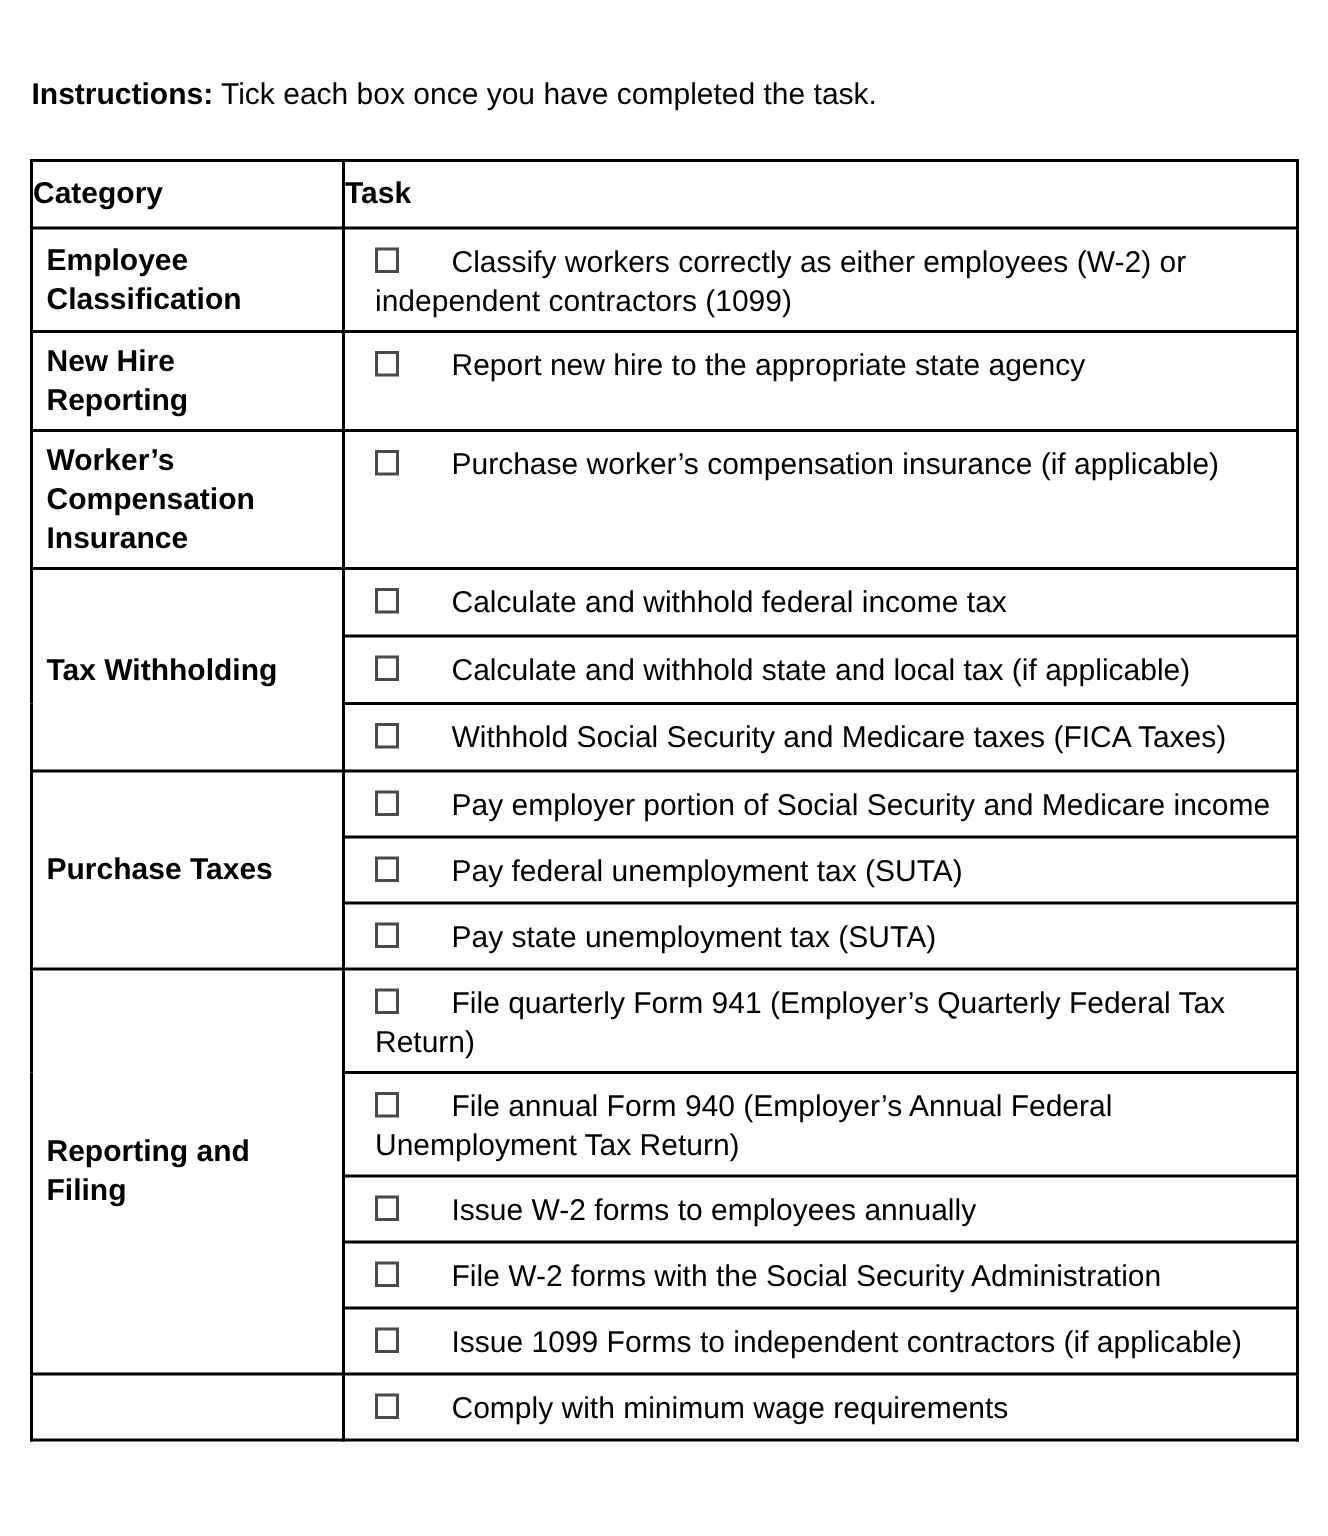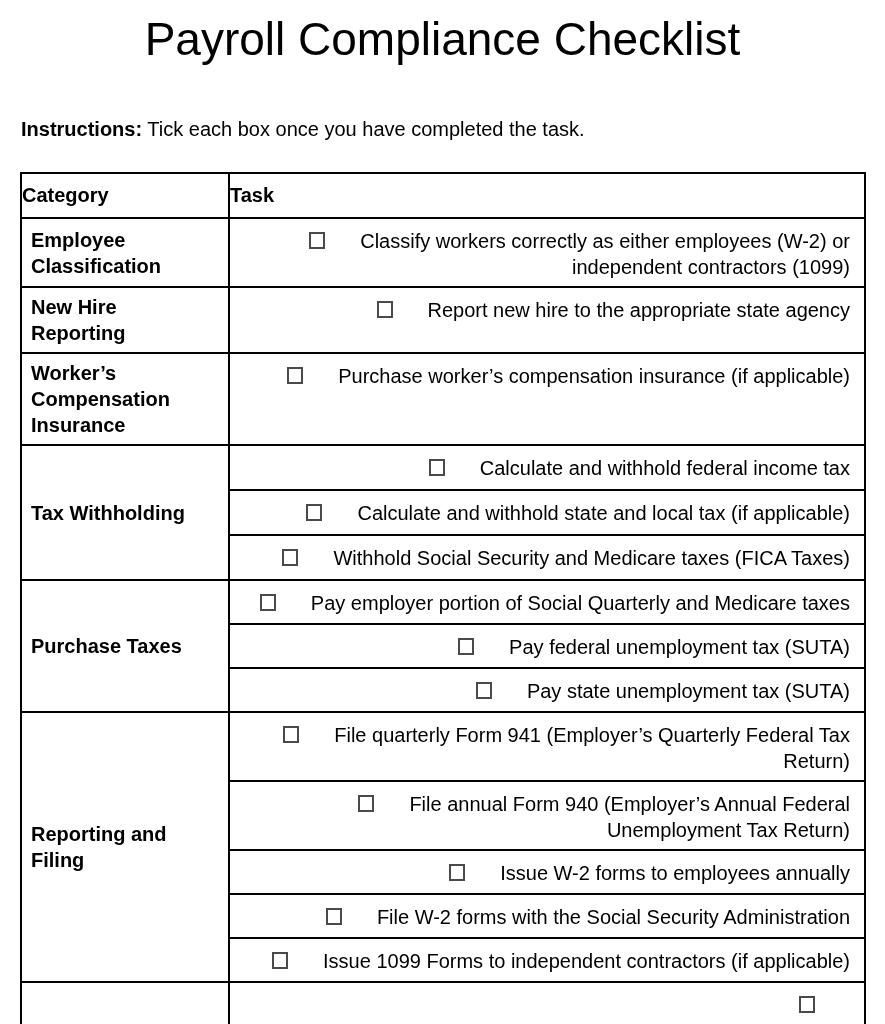--- a/index.html
+++ b/index.html
@@ -61,39 +61,37 @@
     vertical-align: middle;
     padding: 6px 27px 6px 9px;
   }
 
   td.task {
     font-size: 20px;
     font-weight: 400;
     line-height: 26px;
     vertical-align: top;
     padding: 9px 14px 6px 20px;
-    text-align: right;
   }
 
   .checkbox {
     display: inline-block;
     width: 12px;
     height: 13px;
     border: 2px solid #4a4a4a;
     background: #ffffff;
     margin-right: 35px;
     vertical-align: -1px;
   }
 </style>
 </head>
 <body>
 
 <div class="page">
 
-  <h1 class="doc-title">Payroll Compliance Checklist</h1>
 
   <p class="instructions"><b>Instructions:</b><span> Tick each box once you have completed the task.</span></p>
 
   <table class="checklist">
     <colgroup>
         <col class="c1">
         <col class="c2">
       </colgroup>
     <thead>
       <tr>
@@ -119,21 +117,21 @@
           <td class="task"><span class="checkbox" role="checkbox" aria-checked="false"></span><span>Calculate and withhold federal income tax</span></td>
         </tr>
         <tr style="height: 45px;">
           <td class="task"><span class="checkbox" role="checkbox" aria-checked="false"></span><span>Calculate and withhold state and local tax (if applicable)</span></td>
         </tr>
         <tr style="height: 45px;">
           <td class="task"><span class="checkbox" role="checkbox" aria-checked="false"></span><span>Withhold Social Security and Medicare taxes (FICA Taxes)</span></td>
         </tr>
         <tr style="height: 44px;">
           <td class="cat" rowspan="3"><span>Purchase Taxes</span></td>
-          <td class="task"><span class="checkbox" role="checkbox" aria-checked="false"></span><span>Pay employer portion of Social Quarterly and Medicare taxes</span></td>
+          <td class="task"><span class="checkbox" role="checkbox" aria-checked="false"></span><span>Pay employer portion of Social Security and Medicare income</span></td>
         </tr>
         <tr style="height: 44px;">
           <td class="task"><span class="checkbox" role="checkbox" aria-checked="false"></span><span>Pay federal unemployment tax (SUTA)</span></td>
         </tr>
         <tr style="height: 44px;">
           <td class="task"><span class="checkbox" role="checkbox" aria-checked="false"></span><span>Pay state unemployment tax (SUTA)</span></td>
         </tr>
         <tr style="height: 68px;">
           <td class="cat" rowspan="5"><span>Reporting and Filing</span></td>
           <td class="task"><span class="checkbox" role="checkbox" aria-checked="false"></span><span>File quarterly Form 941 (Employer’s Quarterly Federal Tax Return)</span></td>
@@ -145,18 +143,18 @@
           <td class="task"><span class="checkbox" role="checkbox" aria-checked="false"></span><span>Issue W-2 forms to employees annually</span></td>
         </tr>
         <tr style="height: 44px;">
           <td class="task"><span class="checkbox" role="checkbox" aria-checked="false"></span><span>File W-2 forms with the Social Security Administration</span></td>
         </tr>
         <tr style="height: 44px;">
           <td class="task"><span class="checkbox" role="checkbox" aria-checked="false"></span><span>Issue 1099 Forms to independent contractors (if applicable)</span></td>
         </tr>
         <tr style="height: 44px;">
           <td class="cat" rowspan="1"><span></span></td>
-          <td class="task"><span class="checkbox" role="checkbox" aria-checked="false"></span></td>
+          <td class="task"><span class="checkbox" role="checkbox" aria-checked="false"></span><span>Comply with minimum wage requirements</span></td>
         </tr>
       </tbody>
   </table>
 
 </div>
 
 </body></html>

